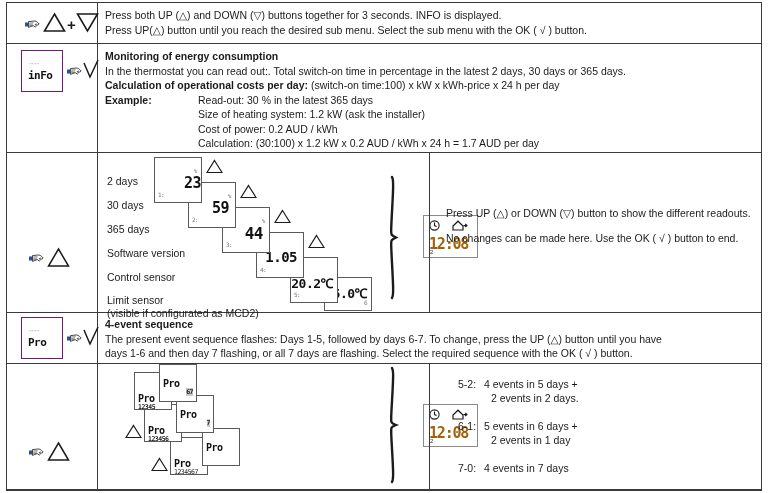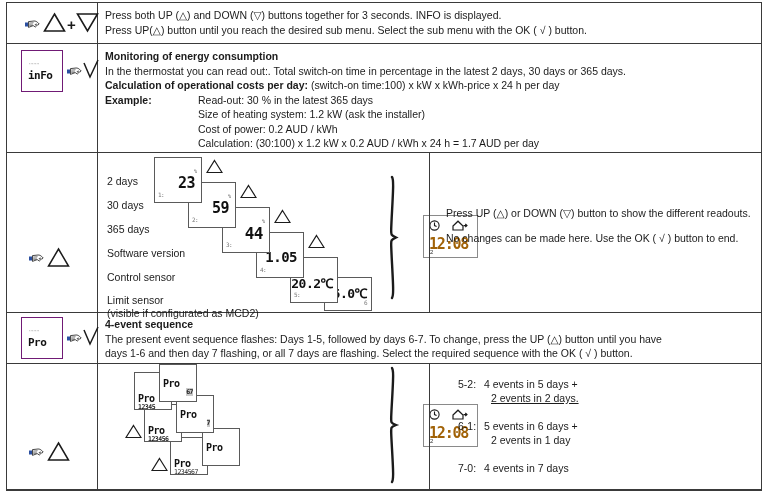--- a/index.html
+++ b/index.html
@@ -219,21 +219,21 @@
 
         <div class="diag-label" style="left:9px;top:22px;">2 days</div>
         <div class="diag-label" style="left:9px;top:46px;">30 days</div>
         <div class="diag-label" style="left:9px;top:70px;">365 days</div>
         <div class="diag-label" style="left:9px;top:94px;">Software version</div>
         <div class="diag-label" style="left:9px;top:118px;">Control sensor</div>
         <div class="diag-label" style="left:9px;top:141px;">Limit sensor</div>
         <div class="diag-label" style="left:9px;top:154px;">(visible if configurated as MCD2)</div>
 
         <div class="lcd" style="left:56px;top:4px;width:48px;height:46px;z-index:6;">
-          <span class="lcd-val" style="right:6px;top:16px;font-size:15px;">23</span>
+          <span class="lcd-val" style="right:0;top:16px;font-size:15px;">23</span>
           <span class="lcd-pct" style="right:4px;top:10px;">%</span>
           <span class="lcd-sub" style="left:3px;top:33px;">1:</span>
         </div>
         <svg style="position:absolute;left:108px;top:6px;z-index:7;" width="17" height="15" viewBox="0 0 17 15">
           <path d="M8.5 1.5 L16 13.5 L1 13.5 Z" fill="none" stroke="#1b1b1b" stroke-width="1.2"></path>
         </svg>
 
         <div class="lcd" style="left:90px;top:29px;width:48px;height:46px;z-index:5;">
           <span class="lcd-val" style="right:6px;top:16px;font-size:15px;">59</span>
           <span class="lcd-pct" style="right:4px;top:10px;">%</span>
@@ -384,21 +384,21 @@
           </svg>
           <span class="clock-time" style="left:5px;top:19px;">12:08</span>
           <span class="clock-day" style="left:6px;top:33px;">2</span>
         </div>
       </div>
 
       <div class="cell-body vsplit" style="max-width:332px;position:relative;">
         <div style="position:absolute;left:28px;top:13px;">
           <span class="txt" style="position:absolute;left:0;top:0;white-space:nowrap;">5-2:</span>
           <span class="txt" style="position:absolute;left:26px;top:0;white-space:nowrap;">4 events in 5 days +</span>
-          <span class="txt" style="position:absolute;left:33px;top:14px;white-space:nowrap;text-decoration:underline;">2 events in 2 days.</span>
+          <span class="txt" style="position:absolute;left:33px;top:14px;white-space:nowrap;">2 events in 2 days.</span>
         </div>
         <div style="position:absolute;left:28px;top:55px;">
           <span class="txt" style="position:absolute;left:0;top:0;white-space:nowrap;">6-1:</span>
           <span class="txt" style="position:absolute;left:26px;top:0;white-space:nowrap;">5 events in 6 days +</span>
           <span class="txt" style="position:absolute;left:33px;top:14px;white-space:nowrap;">2 events in 1 day</span>
         </div>
         <div style="position:absolute;left:28px;top:97px;">
           <span class="txt" style="position:absolute;left:0;top:0;white-space:nowrap;">7-0:</span>
           <span class="txt" style="position:absolute;left:26px;top:0;white-space:nowrap;">4 events in 7 days</span>
         </div>

